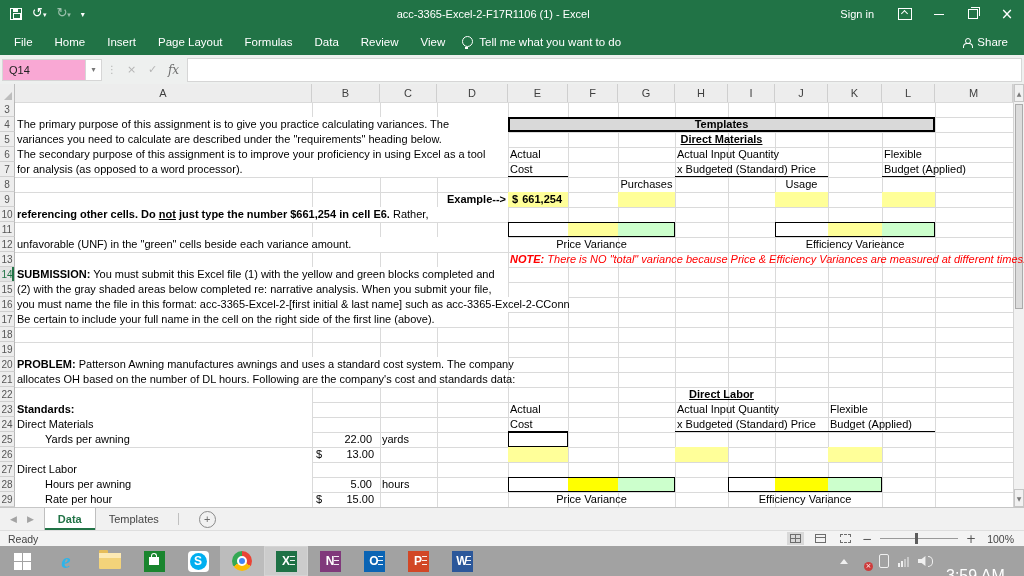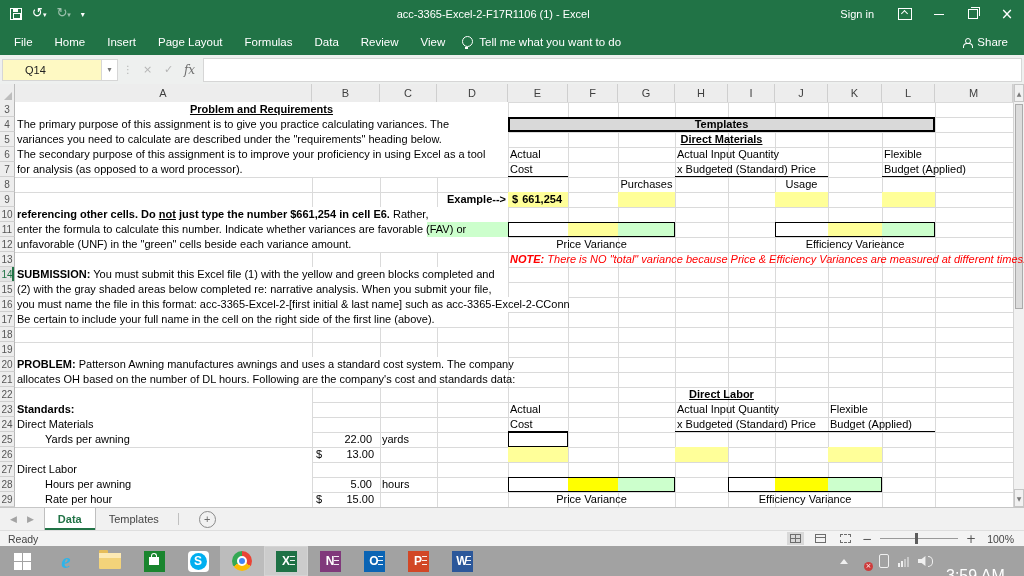--- a/index.html
+++ b/index.html
@@ -30,22 +30,22 @@
   .mtab{padding:0 11px;height:100%;display:flex;align-items:center;}
   .tellme{display:flex;align-items:center;gap:6px;margin-left:6px;}
   .bulb{width:9px;height:9px;border:1px solid #fff;border-radius:50%;position:relative;display:inline-block;}
   .bulb:after{content:"";position:absolute;left:2px;bottom:-3px;width:3px;height:2px;background:#fff;}
   .share{margin-left:auto;display:flex;align-items:center;gap:6px;padding-right:16px;}
   .person{width:8px;height:8px;position:relative;display:inline-block;}
   .person:before{content:"";position:absolute;left:2px;top:0;width:4px;height:4px;border:1px solid #fff;border-radius:50%;}
   .person:after{content:"";position:absolute;left:0;bottom:-2px;width:8px;height:4px;border:1px solid #fff;border-bottom:none;border-radius:4px 4px 0 0;}
   
   .fbar{position:absolute;left:0;top:55px;width:1024px;height:29px;background:#eef0ef;display:flex;align-items:center;}
-  .namebox{margin-left:2px;width:76px;height:20px;background:#fef9c3;border:1px solid #d6d6d6;display:flex;align-items:center;
-           font-size:11px;color:#222;padding-left:22px;}
+  .namebox{margin-left:2px;width:76px;height:20px;background:#f9a8d4;border:1px solid #d6d6d6;display:flex;align-items:center;
+           font-size:11px;color:#222;padding-left:6px;}
   .nbdd{width:15px;height:20px;border:1px solid #d6d6d6;border-left:none;background:#fff;display:flex;align-items:center;justify-content:center;color:#777;font-size:8px;font-family:"DejaVu Sans",sans-serif;}
   .fdots{color:#b5b5b5;font-size:10px;padding:0 5px;font-family:"DejaVu Sans",sans-serif;}
   .fbtns{display:flex;align-items:center;gap:2px;}
   .fbtn{width:19px;height:20px;display:flex;align-items:center;justify-content:center;color:#b5b5b5;font-size:11px;font-family:"DejaVu Sans",sans-serif;}
   .fx{color:#6f6f6f;font-family:"DejaVu Serif",serif;font-style:italic;font-size:12px;}
   .finput{flex:1;height:20px;background:#fff;border:1px solid #d6d6d6;margin-left:4px;margin-right:2px;font-size:11px;}
   
   .colhead{position:absolute;left:0;top:84px;width:1013px;height:18px;display:grid;
            grid-template-columns:15px 297px 68px 57px 71px 60px 50px 57px 53px 47px 53px 54px 53px 78px;
            background:#ededed;border-bottom:1px solid #bdbdbd;}
@@ -252,27 +252,25 @@
     <span class="rh" style="grid-row:19">21</span>
     <span class="rh" style="grid-row:20">22</span>
     <span class="rh" style="grid-row:21">23</span>
     <span class="rh" style="grid-row:22">24</span>
     <span class="rh" style="grid-row:23">25</span>
     <span class="rh" style="grid-row:24">26</span>
     <span class="rh" style="grid-row:25">27</span>
     <span class="rh" style="grid-row:26">28</span>
     <span class="rh" style="grid-row:27">29</span>
 
-    <div class="c wbg b u ctr" style="grid-row:1;grid-column:2/6">Problem and Requirements</div>
     <div class="c wbg" style="grid-row:2;grid-column:2/6">The primary purpose of this assignment is to give you practice calculating variances. The</div>
     <div class="c wbg" style="grid-row:3;grid-column:2/6">variances you need to calculate are described under the "requirements" heading below.</div>
     <div class="c wbg" style="grid-row:4;grid-column:2/6">The secondary purpose of this assignment is to improve your proficiency in using Excel as a tool</div>
     <div class="c wbg" style="grid-row:5;grid-column:2/6">for analysis (as opposed to a word processor).</div>
     <div class="c wbg" style="grid-row:8;grid-column:2/6"><span class="b">referencing other cells.  Do </span><span class="b u">not</span><span class="b"> just type the number $661,254 in cell E6.</span><span>  Rather,</span></div>
-    <div class="c wbg" style="grid-row:9;grid-column:2/6"><span class="greenblk" style="z-index:0"></span><span style="position:relative;z-index:1">enter the formula to calculate this number. Indicate whether variances are favorable (FAV) or</span></div>
     <div class="c wbg" style="grid-row:10;grid-column:2/6">unfavorable (UNF) in the "green" cells beside each variance amount.</div>
     <div class="c wbg" style="grid-row:12;grid-column:2/6"><span class="b">SUBMISSION:</span><span>  You must submit this Excel file (1) with the yellow and green blocks completed and</span></div>
     <div class="c wbg" style="grid-row:13;grid-column:2/6">(2) with the gray shaded areas below completed re: narrative analysis.  When you submit your file,</div>
     <div class="c wbg" style="grid-row:14;grid-column:2/7">you must name the file in this format:  acc-3365-Excel-2-[first initial &amp; last name]  such as acc-3365-Excel-2-CConn</div>
     <div class="c wbg" style="grid-row:15;grid-column:2/6">Be certain to include your full name in the cell on the right side of the first line (above).</div>
     <div class="c wbg" style="grid-row:18;grid-column:2/6"><span class="b">PROBLEM:</span><span>  Patterson Awning manufactures awnings and uses a standard cost system.  The company</span></div>
     <div class="c wbg" style="grid-row:19;grid-column:2/6">allocates OH based on the number of DL hours.  Following are the company's cost and standards data:</div>
     <div class="c wbg b" style="grid-row:21;grid-column:2/3">Standards:</div>
     <div class="c wbg" style="grid-row:22;grid-column:2/3">Direct Materials</div>
     <div class="c wbg ind" style="grid-row:23;grid-column:2/3">Yards per awning</div>

